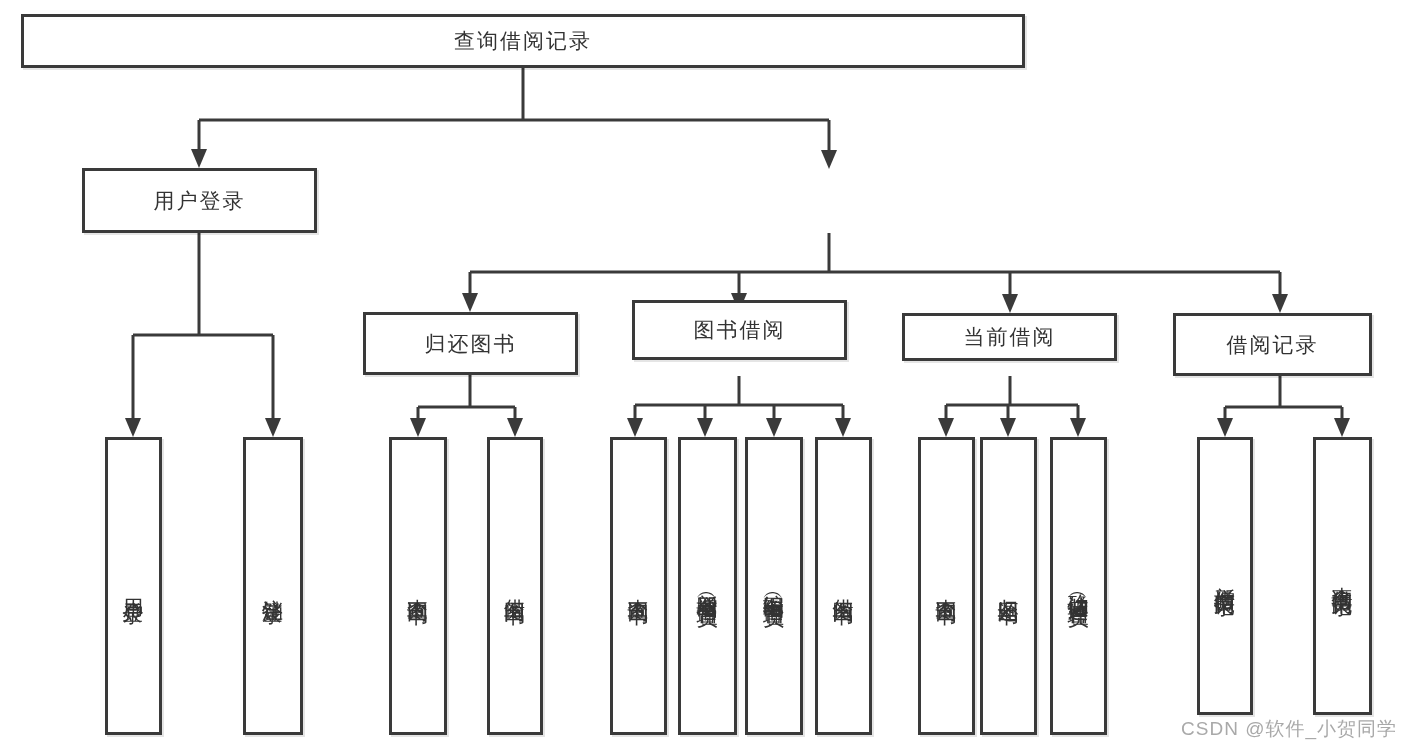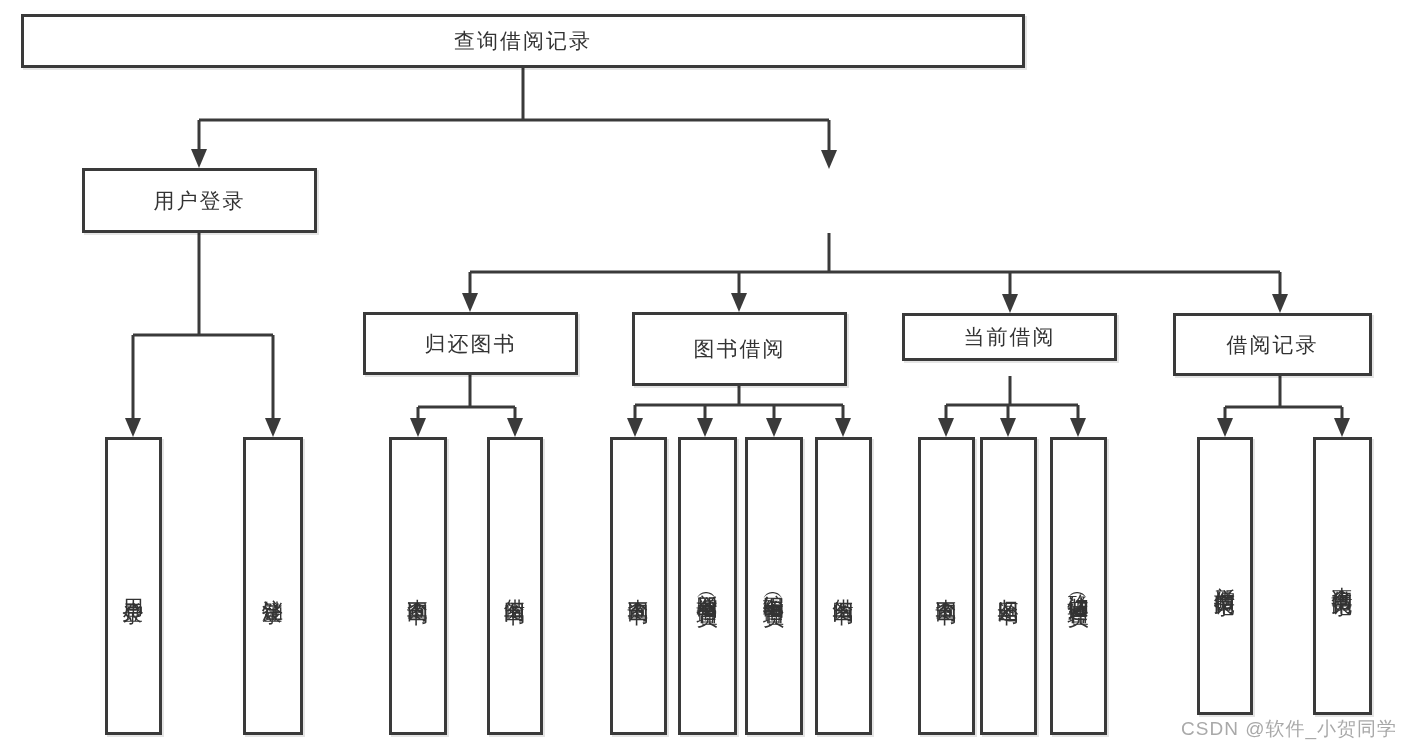--- a/index.html
+++ b/index.html
@@ -68,21 +68,21 @@
     <span class="lbl">查询借阅记录</span>
   </div>
 
   <div class="node" style="left:82px;top:168px;width:235px;height:65px">
     <span class="lbl">用户登录</span>
   </div>
 
   <div class="node" style="left:363px;top:312px;width:215px;height:63px">
     <span class="lbl">归还图书</span>
   </div>
-  <div class="node" style="left:632px;top:312px;width:215px;height:74px">
+  <div class="node" style="left:632px;top:300px;width:215px;height:60px">
     <span class="lbl">图书借阅</span>
   </div>
   <div class="node" style="left:902px;top:313px;width:215px;height:48px">
     <span class="lbl">当前借阅</span>
   </div>
   <div class="node" style="left:1173px;top:313px;width:199px;height:63px">
     <span class="lbl">借阅记录</span>
   </div>
 
   <div class="node v" style="left:105px;top:437px;width:57px;height:298px">

